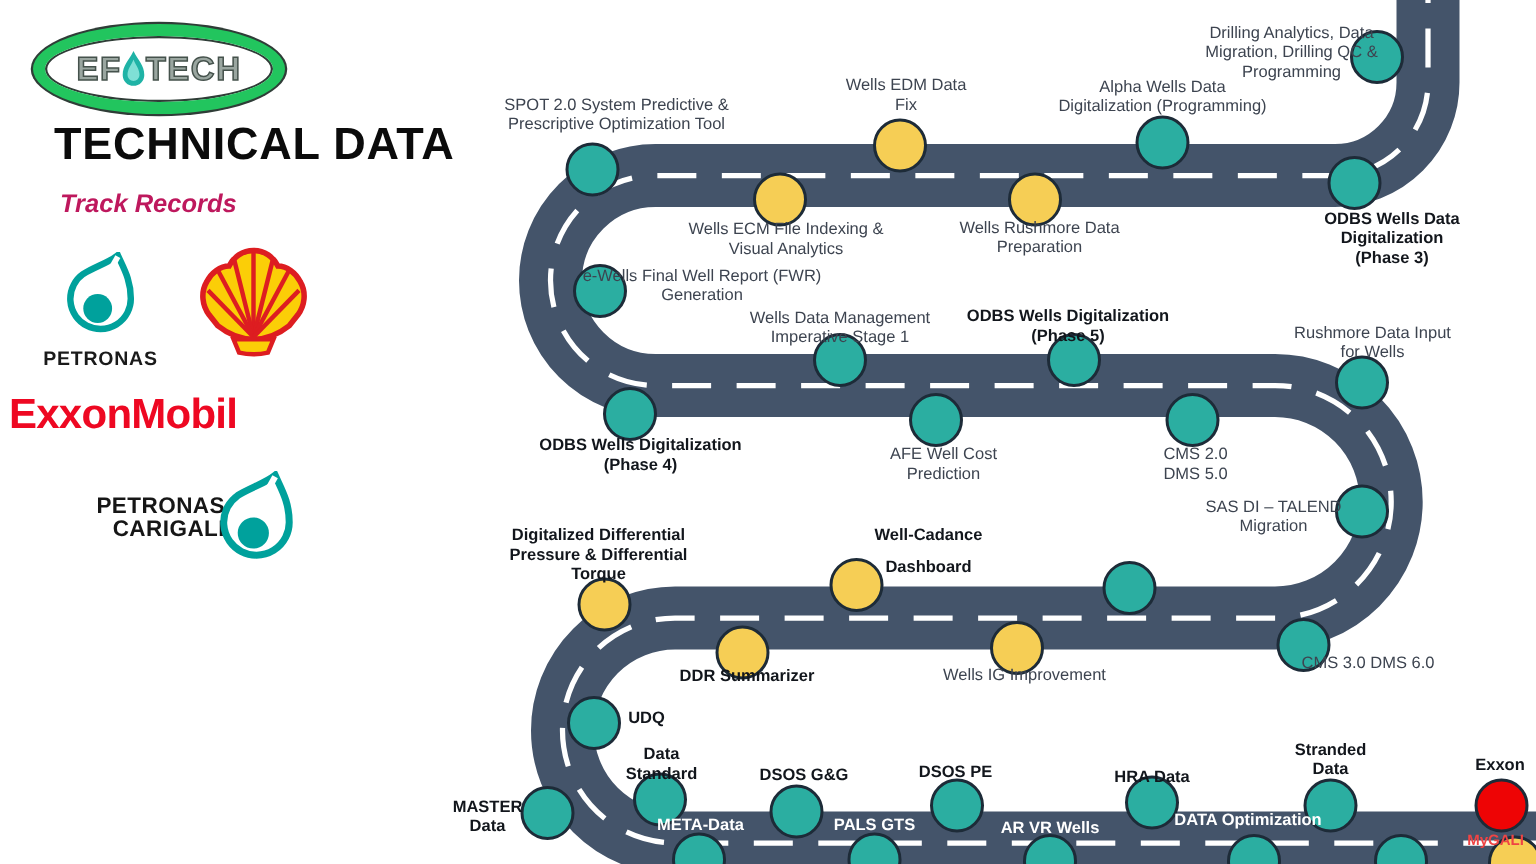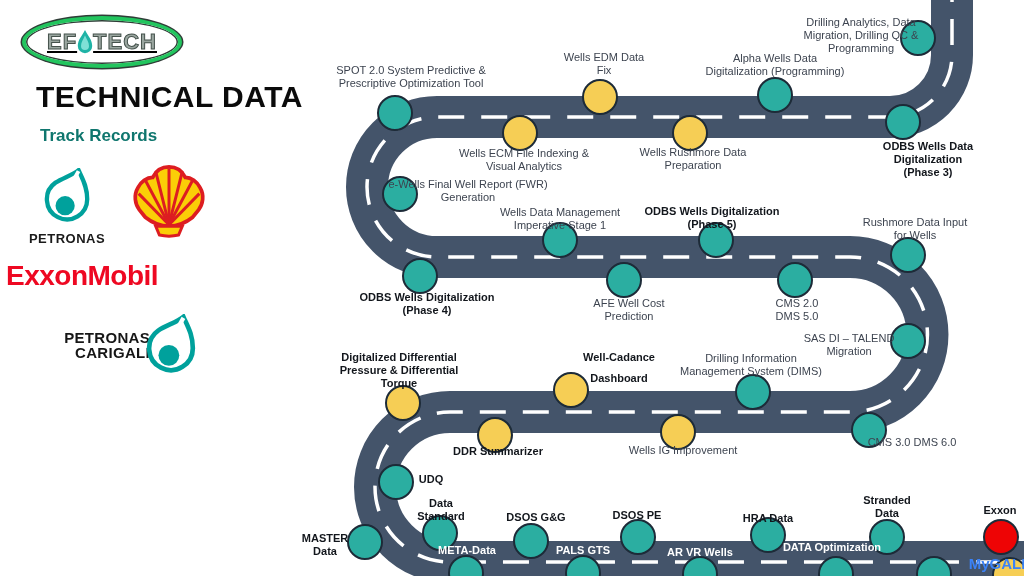--- a/index.html
+++ b/index.html
@@ -6,32 +6,32 @@
   #stage{position:relative;width:1024px;height:576px;overflow:hidden;background:#ffffff;
          font-family:"Liberation Sans",sans-serif;}
   svg{display:block;}
   #road-svg{position:absolute;left:0;top:0;}
   #labels-layer{position:absolute;left:0;top:0;width:1024px;height:576px;pointer-events:none;}
   .lbl{position:absolute;transform:translateX(-50%);text-align:center;font-size:11px;
        line-height:1.2;color:#3d4450;white-space:pre-line;font-weight:400;}
   .lbl.b{font-weight:700;color:#12161c;}
   .lbl.w{font-weight:700;color:#ffffff;font-size:11px;}
   .lbl.ws{font-weight:700;color:#ffffff;font-size:8px;line-height:1.3;margin-top:43px;}
-  .lbl.wb{font-weight:700;color:#3b82f6;font-size:15px;}
+  .lbl.wb{font-weight:700;color:#ef4444;font-size:10px;}
   .lbl.gap{line-height:1.9;margin-left:33px;}
   .dot{stroke:#1d2b38;stroke-width:2;}
   
   #eftech-logo{position:absolute;left:22px;top:16px;width:152px;height:44px;border-radius:50%;
-      border:4px solid #22c55e;box-shadow:0 0 0 1.5px #2f3d37, inset 0 0 0 1.5px #2f3d37;
-      display:flex;align-items:center;justify-content:center;background:#fff;text-decoration:underline;}
+      border:8px solid #22c55e;box-shadow:0 0 0 1.5px #2f3d37, inset 0 0 0 1.5px #2f3d37;
+      display:flex;align-items:center;justify-content:center;background:#fff;}
   #eftech-logo .ltr{font-size:22px;font-weight:700;color:#9aa6a0;letter-spacing:1px;
       -webkit-text-stroke:1px #45524c;}
   #page-title{position:absolute;left:36px;top:80px;font-size:30px;font-weight:800;
       color:#0b0b0b;letter-spacing:0.5px;}
-  #page-subtitle{position:absolute;left:40px;top:126px;font-size:17px;font-weight:700;color:#0f766e;}
+  #page-subtitle{position:absolute;left:40px;top:126px;font-size:17px;font-weight:700;color:#be185d;font-style:italic;}
   #petronas-logo{position:absolute;left:44px;top:168px;}
   #petronas-label{position:absolute;left:24px;top:231px;width:86px;text-align:center;
       font-size:13px;font-weight:800;color:#1a1a1a;letter-spacing:0.5px;}
   #shell-logo{position:absolute;left:130px;top:164px;}
   #exxonmobil-logo{position:absolute;left:6px;top:260px;font-size:28px;font-weight:800;
       color:#ee0822;letter-spacing:-0.5px;}
   #carigali-logo-text{position:absolute;left:38px;top:330px;width:112px;text-align:right;
       font-size:15px;font-weight:800;color:#161616;line-height:1.0;white-space:pre-line;letter-spacing:0.3px;}
   #carigali-drop{position:absolute;left:146px;top:314px;}
 </style>
@@ -109,22 +109,20 @@
       <div class="lbl" style="left: 915px; top: 216px;">Rushmore Data Input
 for Wells</div>
       <div class="lbl b" style="left: 427px; top: 291px;">ODBS Wells Digitalization
 (Phase 4)</div>
       <div class="lbl" style="left: 629px; top: 297px;">AFE Well Cost
 Prediction</div>
       <div class="lbl" style="left: 797px; top: 297px;">CMS 2.0
 DMS 5.0</div>
       <div class="lbl" style="left: 849px; top: 332px;">SAS DI – TALEND
 Migration</div>
-      <div class="lbl" style="left: 751px; top: 352px;">Drilling Information
-Management System (DIMS)</div>
       <div class="lbl b" style="left: 399px; top: 351px;">Digitalized Differential
 Pressure &amp; Differential
 Torque</div>
       <div class="lbl b gap" style="left: 586px; top: 347px;">Well-Cadance
 Dashboard</div>
       <div class="lbl b" style="left: 498px; top: 445px;">DDR Summarizer</div>
       <div class="lbl" style="left: 683px; top: 444px;">Wells IG Improvement</div>
       <div class="lbl" style="left: 912px; top: 436px;">CMS 3.0 DMS 6.0</div>
       <div class="lbl b" style="left: 431px; top: 473px;">UDQ</div>
       <div class="lbl b" style="left: 441px; top: 497px;">Data

